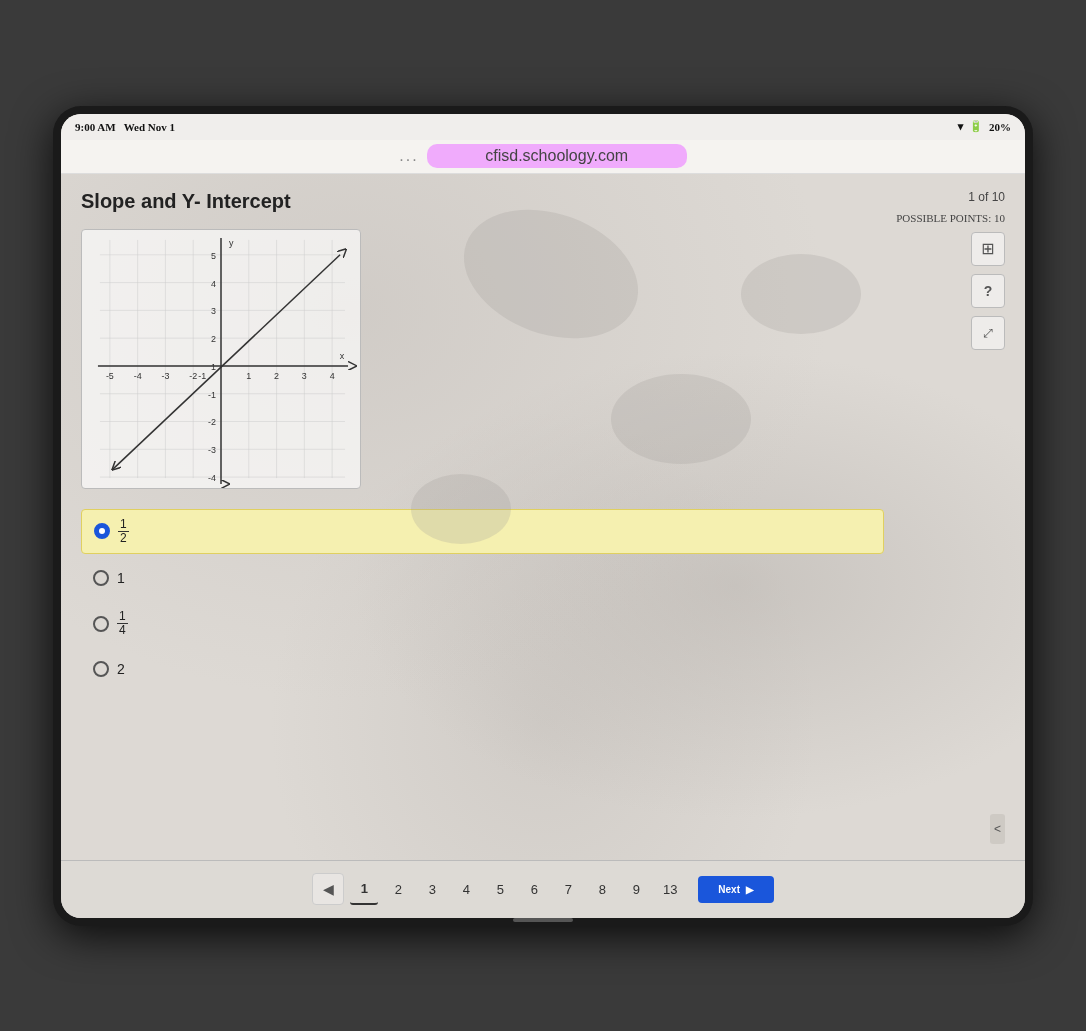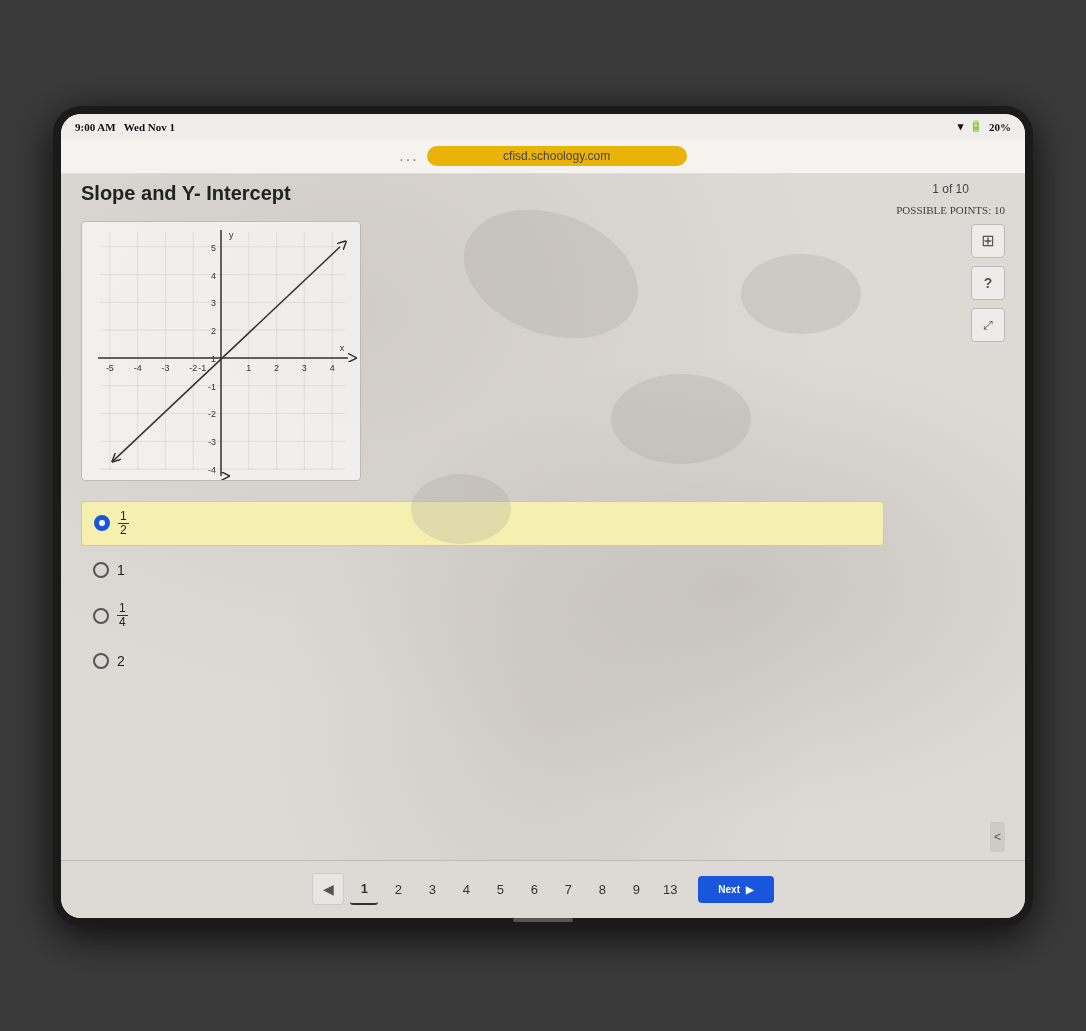--- a/index.html
+++ b/index.html
@@ -58,41 +58,41 @@
       display: flex;
       align-items: center;
       padding: 4px 12px;
       height: 34px;
       border-bottom: 1px solid #ddd;
       justify-content: center;
       gap: 8px;
     }
 
     .url-bar {
-      background: #eab308;
+      background: #f0abfc;
       border-radius: 10px;
       padding: 3px 14px;
-      font-size: 12px;
+      font-size: 16px;
       color: #444;
       width: 260px;
       text-align: center;
     }
 
     .dots { color: #888; font-size: 16px; letter-spacing: 2px; }
 
     
     .content-area {
       flex: 1;
       background: #ddd9d4;
       background-image:
         radial-gradient(ellipse at 30% 20%, rgba(200,195,190,0.6) 0%, transparent 50%),
         radial-gradient(ellipse at 70% 60%, rgba(180,175,170,0.5) 0%, transparent 40%),
         radial-gradient(ellipse at 50% 80%, rgba(190,185,180,0.4) 0%, transparent 40%);
       display: flex;
-      padding: 8px 20px;
+      padding: 16px 20px;
       gap: 12px;
       position: relative;
       overflow: hidden;
     }
 
     
     .blob {
       position: absolute;
       border-radius: 50%;
       background: rgba(160,155,150,0.25);
@@ -195,21 +195,21 @@
       vertical-align: middle;
     }
 
     .fraction-num { border-bottom: 1px solid #333; padding: 0 2px; }
     .fraction-den { padding: 0 2px; }
 
     .page-counter {
       font-size: 12px;
       color: #444;
       white-space: nowrap;
-      text-align: center;
+      text-align: right;
       width: 100%;
     }
 
     .sidebar-icon {
       width: 34px;
       height: 34px;
       border: 1px solid #bbb;
       border-radius: 4px;
       background: rgba(255,255,255,0.5);
       display: flex;

